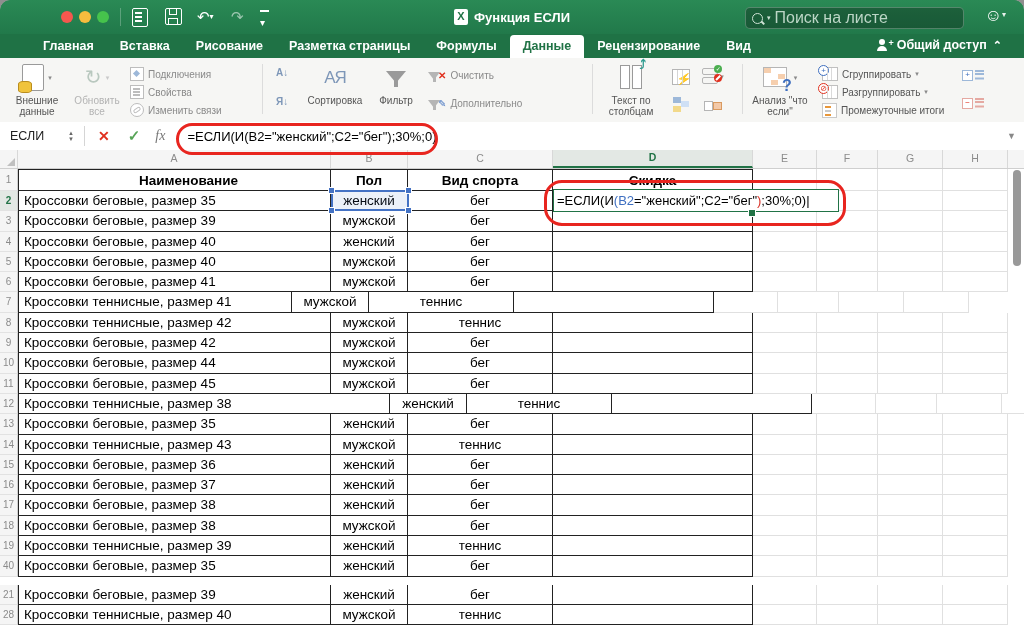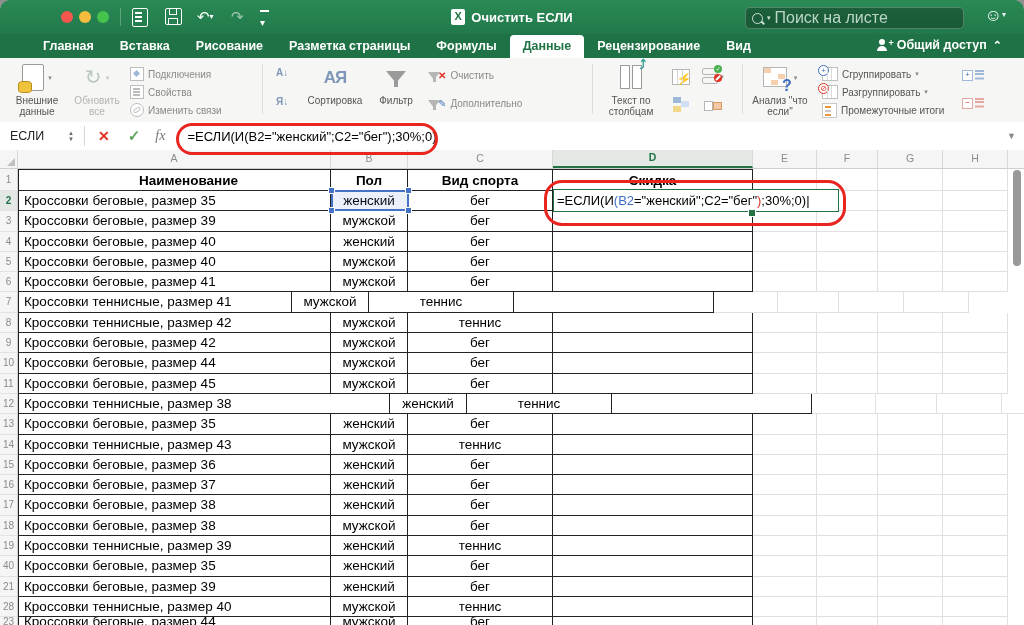--- a/index.html
+++ b/index.html
@@ -54,21 +54,21 @@
   .car-g{color:#8a8a8a;font-size:7px;}
   
   .pg{width:20px;height:25px;background:#fff;border:1px solid #9a9a9a;border-radius:2px;position:relative;}
   .pg .db{position:absolute;left:-5px;bottom:-3px;width:12px;height:10px;background:#f0c33c;border:1px solid #b98d1e;border-radius:5px/3px;}
   .refresh{font-size:20px;color:#b9c8bf;line-height:20px;}
   .sq12{width:12px;height:12px;border:1px solid #bdbdbd;position:relative;background:#fff;flex:none;}
   .diam:after{content:"";position:absolute;left:3px;top:3px;width:5px;height:5px;background:#9db8d9;transform:rotate(45deg);}
   .lines:after{content:"";position:absolute;left:2px;top:2px;width:7px;height:1.5px;background:#bdbdbd;box-shadow:0 3px 0 #bdbdbd,0 6px 0 #bdbdbd;}
   .chain{border-radius:50%;border-color:#bdbdbd;}
   .chain:after{content:"";position:absolute;left:2px;top:4px;width:6px;height:2px;border:1px solid #bdbdbd;border-radius:2px;transform:rotate(-35deg);}
-  .sortAZ{font-weight:bold;color:#7e97b8;font-size:17px;letter-spacing:-1px;}
+  .sortAZ{font-weight:normal;color:#7e97b8;font-size:17px;letter-spacing:-1px;}
   .sort-s{color:#7e97b8;font-weight:bold;font-size:10px;}
   .funnel{width:0;height:0;border-left:10px solid transparent;border-right:10px solid transparent;border-top:12px solid #9a9a9a;position:relative;}
   .funnel:after{content:"";position:absolute;left:-2px;top:-12px;width:4px;height:16px;background:#9a9a9a;}
   .funnel-s{width:0;height:0;border-left:6px solid transparent;border-right:6px solid transparent;border-top:8px solid #b5b5b5;position:relative;flex:none;}
   .funnel-s:after{content:"";position:absolute;left:-1.5px;top:-8px;width:3px;height:10px;background:#b5b5b5;}
   .redx{color:#e0301e;font-weight:bold;font-size:10px;margin-left:-6px;}
   .pencil{color:#4a78c2;font-size:10px;margin-left:-6px;}
   .ttc{display:flex;gap:2px;position:relative;}
   .ttc .c{width:8px;height:22px;background:#fff;border:1px solid #9a9a9a;}
   .ttc .arr{position:absolute;right:-4px;top:-6px;color:#2e9b8f;font-size:13px;font-weight:bold;}
@@ -146,21 +146,21 @@
     <div class="tl yel"></div>
     <div class="tl grn"></div>
     <div class="tb-sep"></div>
     <div class="doc-ic"></div>
     <div class="save-ic"></div>
     <div class="tb-ic undo">↶<small>▾</small></div>
     <div class="tb-ic redo">↷</div>
     <div class="tb-ic ribtoggle">▾</div>
     <div class="title-wrap">
       <div class="xl-ic"></div>
-      <div class="title-txt">Очистить ЕСЛИ</div>
+      <div class="title-txt">Функция ЕСЛИ</div>
     </div>
     <div class="searchbox">
       <span class="mag"></span>
       <span class="car">▾</span>
       <span class="ph">Поиск на листе</span>
     </div>
     <div class="smiley">☺<small>▾</small></div>
   </div>
 
   <div class="tabrow" id="tabrow">
@@ -551,21 +551,21 @@
         <div class="gut" style="line-height: 20.3px;">40</div>
         <div class="cell t la tl-border" style="width: 313px; line-height: 20.3px;">Кроссовки беговые, размер 35</div>
         <div class="cell t ce" style="width: 77px; line-height: 20.3px;">женский</div>
         <div class="cell t ce" style="width: 145px; line-height: 20.3px;">бег</div>
         <div class="cell t ce" style="width: 200px; line-height: 20.3px;"></div>
         <div class="cell p ce" style="width: 64px; line-height: 20.3px;"></div>
         <div class="cell p ce" style="width: 61px; line-height: 20.3px;"></div>
         <div class="cell p ce" style="width: 65px; line-height: 20.3px;"></div>
         <div class="cell p ce" style="width: 65px; line-height: 20.3px;"></div>
       </div>
-      <div class="row" style="height: 20.3px;">
+      <div class="row" style="height: 20.3px; margin-top: 8px;">
         <div class="gut" style="line-height: 20.3px;">21</div>
         <div class="cell t la tl-border" style="width: 313px; line-height: 20.3px;">Кроссовки беговые, размер 39</div>
         <div class="cell t ce" style="width: 77px; line-height: 20.3px;">женский</div>
         <div class="cell t ce" style="width: 145px; line-height: 20.3px;">бег</div>
         <div class="cell t ce" style="width: 200px; line-height: 20.3px;"></div>
         <div class="cell p ce" style="width: 64px; line-height: 20.3px;"></div>
         <div class="cell p ce" style="width: 61px; line-height: 20.3px;"></div>
         <div class="cell p ce" style="width: 65px; line-height: 20.3px;"></div>
         <div class="cell p ce" style="width: 65px; line-height: 20.3px;"></div>
       </div>

